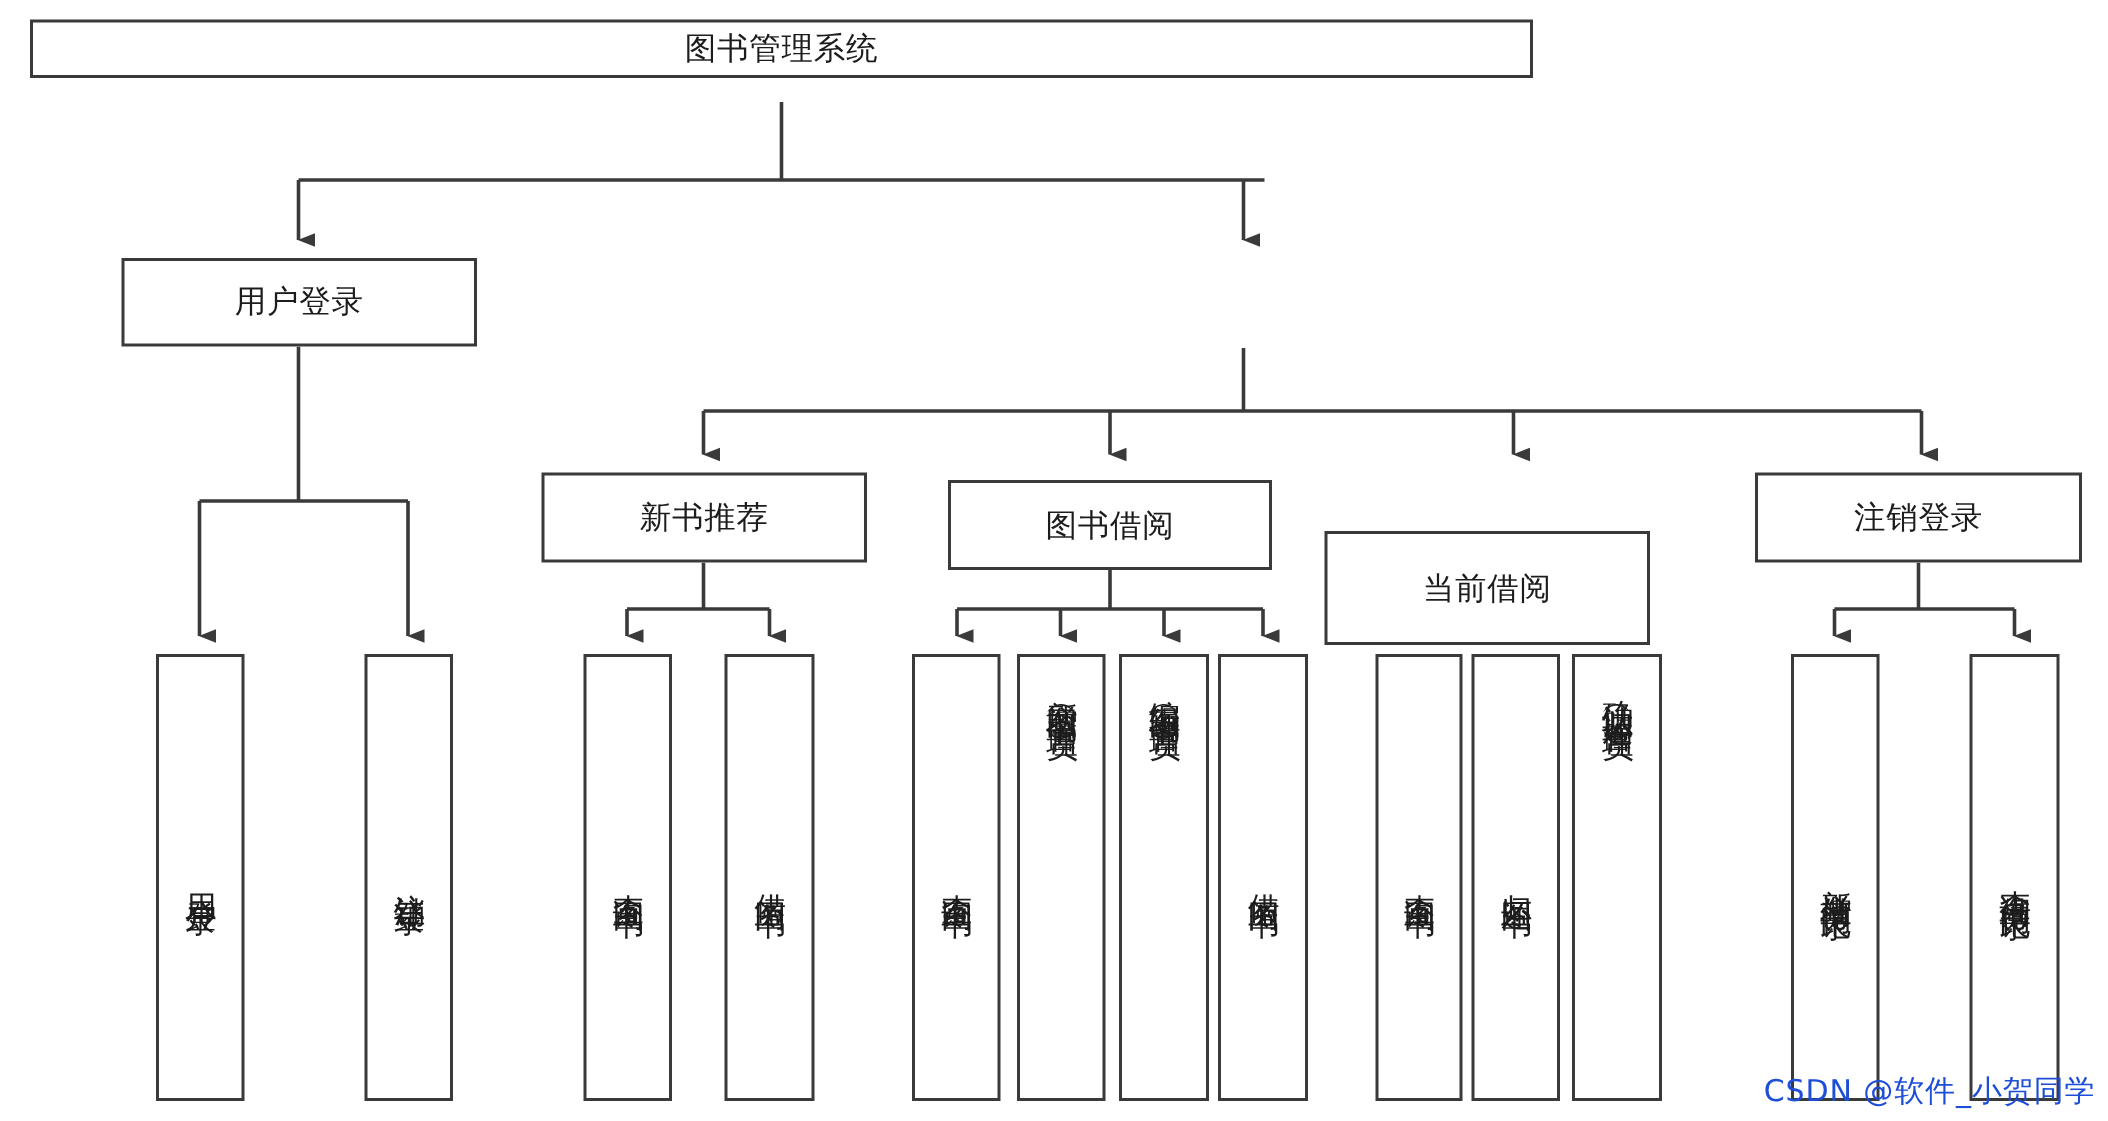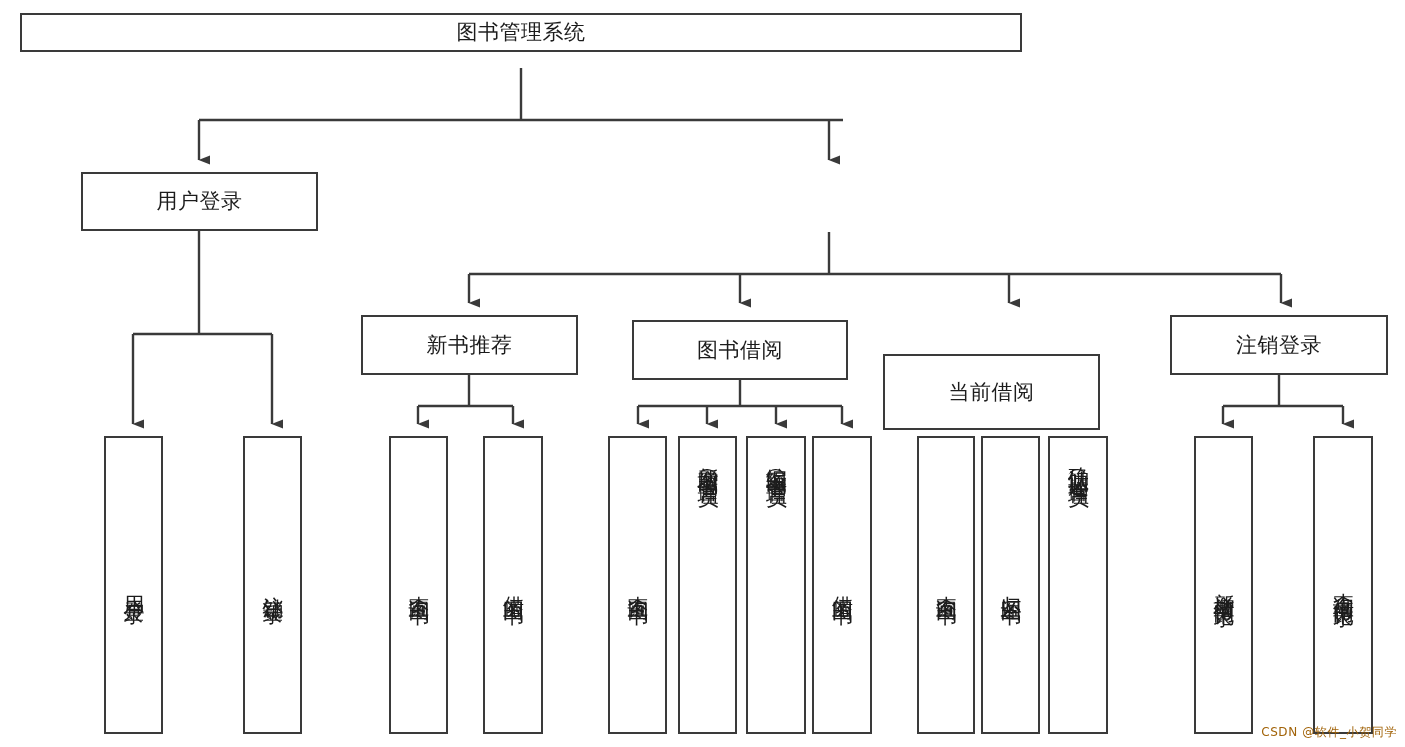--- a/index.html
+++ b/index.html
@@ -59,22 +59,22 @@
     line-height: 1;
   }
   .node.vert.center {
     align-items: center;
     padding-top: 0;
   }
   #watermark {
     position: absolute;
     right: 8px;
     bottom: 6px;
-    font-size: 12px;
-    color: #a16207;
+    font-size: 20px;
+    color: #1d4ed8;
     letter-spacing: 0.6px;
     white-space: nowrap;
     z-index: 5;
     font-family: "DejaVu Sans", "Liberation Sans", sans-serif;
   }
 </style>
 </head>
 <body>
 
 <div id="canvas">

